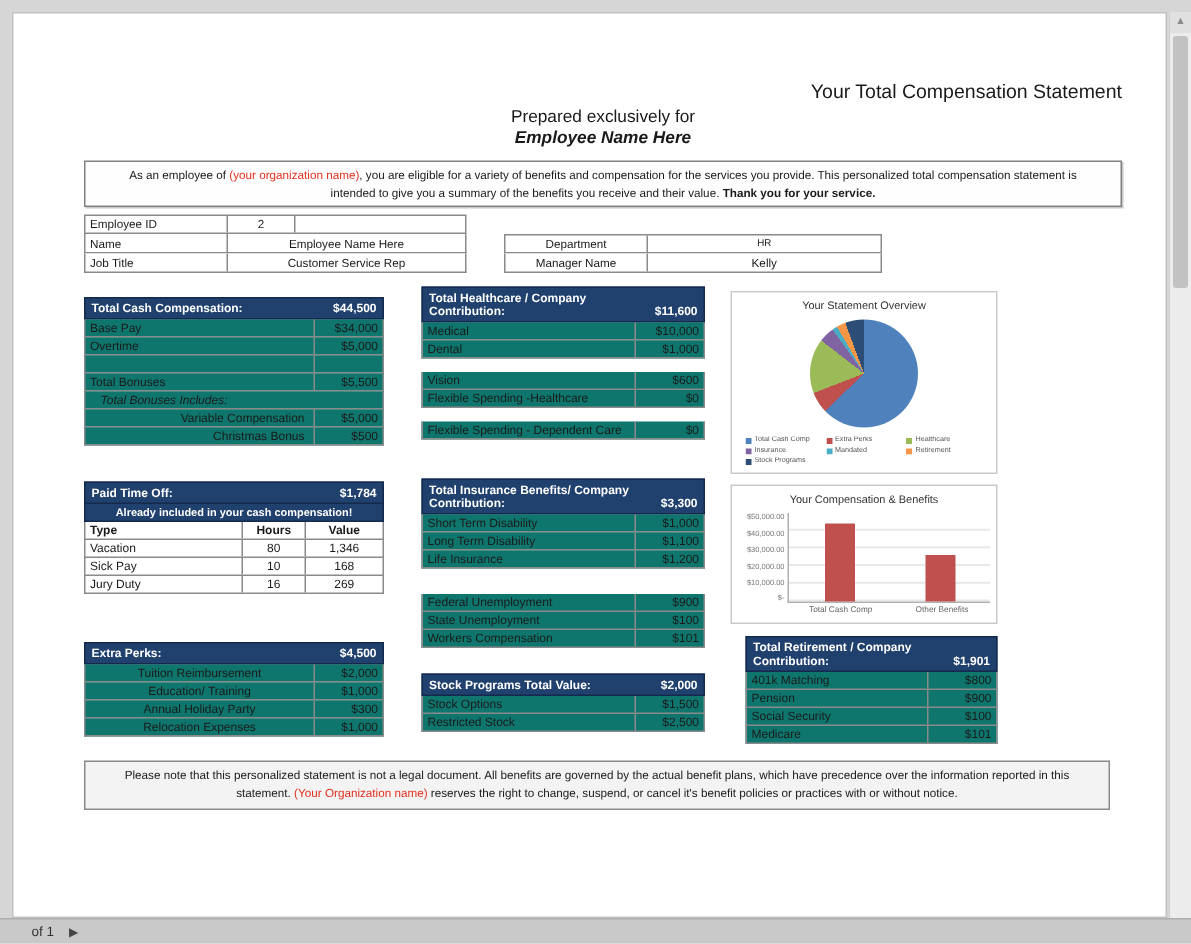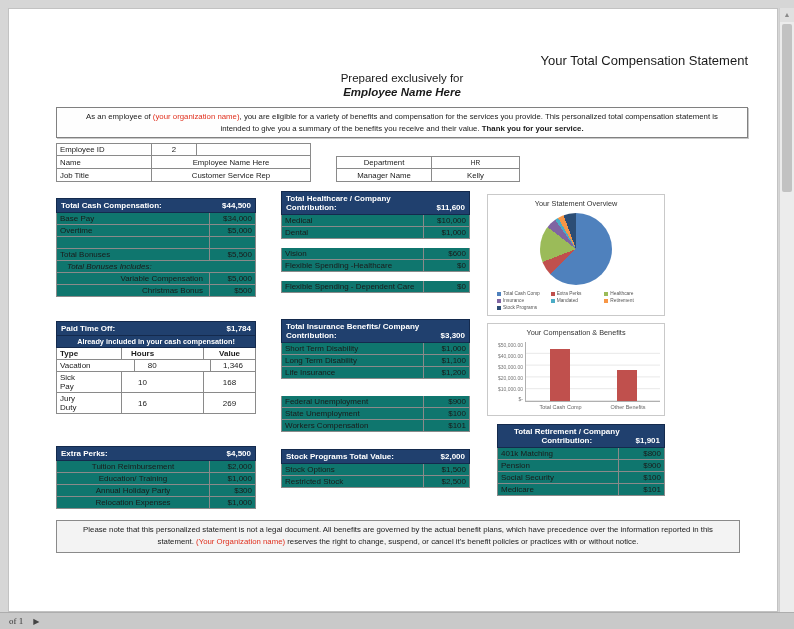--- a/index.html
+++ b/index.html
@@ -8,68 +8,68 @@
 
   .page { position:absolute; left:8px; top:8px; width:770px; height:604px; background:#fff; border:1px solid #c2c2c2; }
   .content { position:absolute; left:47px; top:44px; width:692px; }
 
   
   .scrollbar { position:absolute; right:0; top:8px; width:15px; height:604px; background:#ececec; border-left:1px solid #cfcfcf; }
   .scroll-up { height:14px; background:#e0e0e0; font-size:7px; color:#8a8a8a; text-align:center; line-height:14px; }
   .scroll-thumb { margin:2px; height:168px; background:#c2c2c2; border-radius:2px; }
 
   
-  .bottombar { position:absolute; left:0; bottom:0; width:794px; height:17px; background:#c9c9c9; border-top:1px solid #adadad; display:flex; align-items:center; gap:10px; padding-left:9px; font-size:9px; color:#333;font-family:Liberation Serif, serif; }
+  .bottombar { position:absolute; left:0; bottom:0; width:794px; height:17px; background:#c9c9c9; border-top:1px solid #adadad; display:flex; align-items:center; gap:10px; padding-left:21px; font-size:9px; color:#333; }
   .pager-next { font-size:8px; color:#444; cursor:pointer; }
 
   
   .titleblock { text-align:center; margin-bottom:9px; }
   .t1 { font-size:13px;text-align:right; }
   .t2 { font-size:11.5px; margin-top:4px; }
   .t3 { font-size:11.5px; font-weight:bold; font-style:italic; margin-top:2px; }
 
   .introbox { border:1px solid #808080; box-shadow:1px 1px 0 #c8c8c8; background:#fefefe; padding:3px 14px; font-size:7.8px; line-height:1.5; text-align:center; }
   .red { color:#e0301e; }
   .b { font-weight:bold; }
 
   
   .info-row { display:flex; margin-top:5px; font-size:7.8px;align-items:flex-end; }
   .info-left { width:255px; }
-  .info-right { width:184px; margin-left:25px; margin-top:5px; }
+  .info-right { width:252px; margin-left:25px; margin-top:5px; }
   .irow { display:flex; border:1px solid #8a8a8a; border-top:none; height:13px; align-items:stretch; background:#fff; }
   .irow:first-child { border-top:1px solid #8a8a8a; }
   .ilbl { width:95px; padding-left:3px; border-right:1px solid #8a8a8a; display:flex; align-items:center; }
   .ilbl.center { justify-content:center; padding-left:0; }
   .ival { flex:1; display:flex; align-items:center; justify-content:center; }
   .ival-box { width:45px; border-right:1px solid #8a8a8a; display:flex; align-items:center; justify-content:center; }
   .ival-sm { font-size:6.5px; }
 
   
   .cols { display:flex; margin-top:9px; }
   .col1 { width:200px; padding-top:7px; }
   .col2 { width:189px; margin-left:25px; }
   .col3 { width:178px; margin-left:17px; padding-top:3px; }
 
   
   .sec-head { background:#20406e; color:#fff; font-weight:bold; font-size:8px; display:flex; justify-content:space-between; align-items:flex-end; padding:2px 4px; border:1px solid #142a4d; }
   .sec-head .hl { flex:1; }
-  .sec-head.center-l .hl { text-align:center; }
+  .sec-head.center-l .hl { }
   .sec-head .hv { text-align:right; white-space:nowrap; padding-left:4px; }
   .sub-head { background:#20406e; color:#fff; font-weight:bold; font-size:7.3px; text-align:center; padding:1px 2px; border:1px solid #142a4d; border-top:none; }
 
   .row { display:flex; border:1px solid #8a8a8a; border-top:none; font-size:8px; min-height:12px; align-items:stretch; background:#0f766e; }
   .row .lbl { flex:1; padding:1px 3px; display:flex; align-items:center; }
   .row .lbl.right { justify-content:flex-end; padding-right:6px; }
   .row .lbl.center { justify-content:center; }
   .row .lbl.italic { font-style:italic; padding-left:10px; }
   .row .val { width:46px; border-left:1px solid #8a8a8a; text-align:right; padding:1px 3px; display:flex; align-items:center; justify-content:flex-end; }
   .row.spacer { border:none; min-height:9px; background:transparent; }
 
   
-  .pto-row { display:flex; border:1px solid #8a8a8a; border-top:none; font-size:8px; min-height:12px; align-items:stretch; background:#fff;gap:40px; }
+  .pto-row { display:flex; border:1px solid #8a8a8a; border-top:none; font-size:8px; min-height:12px; align-items:stretch; background:#fff; }
   .pt { flex:1; padding:1px 3px; display:flex; align-items:center; }
   .ph { width:42px; border-left:1px solid #8a8a8a; display:flex; align-items:center; justify-content:center; }
   .pv { width:52px; border-left:1px solid #8a8a8a; display:flex; align-items:center; justify-content:center; }
   .pto-cols { font-weight:bold; }
 
   .mb24 { margin-bottom:24px; } .mb32 { margin-bottom:32px; }
   .mb26 { margin-bottom:26px; } .mb17 { margin-bottom:17px; }
   .mb7 { margin-bottom:7px; } .mb8 { margin-bottom:8px; }
 
   

